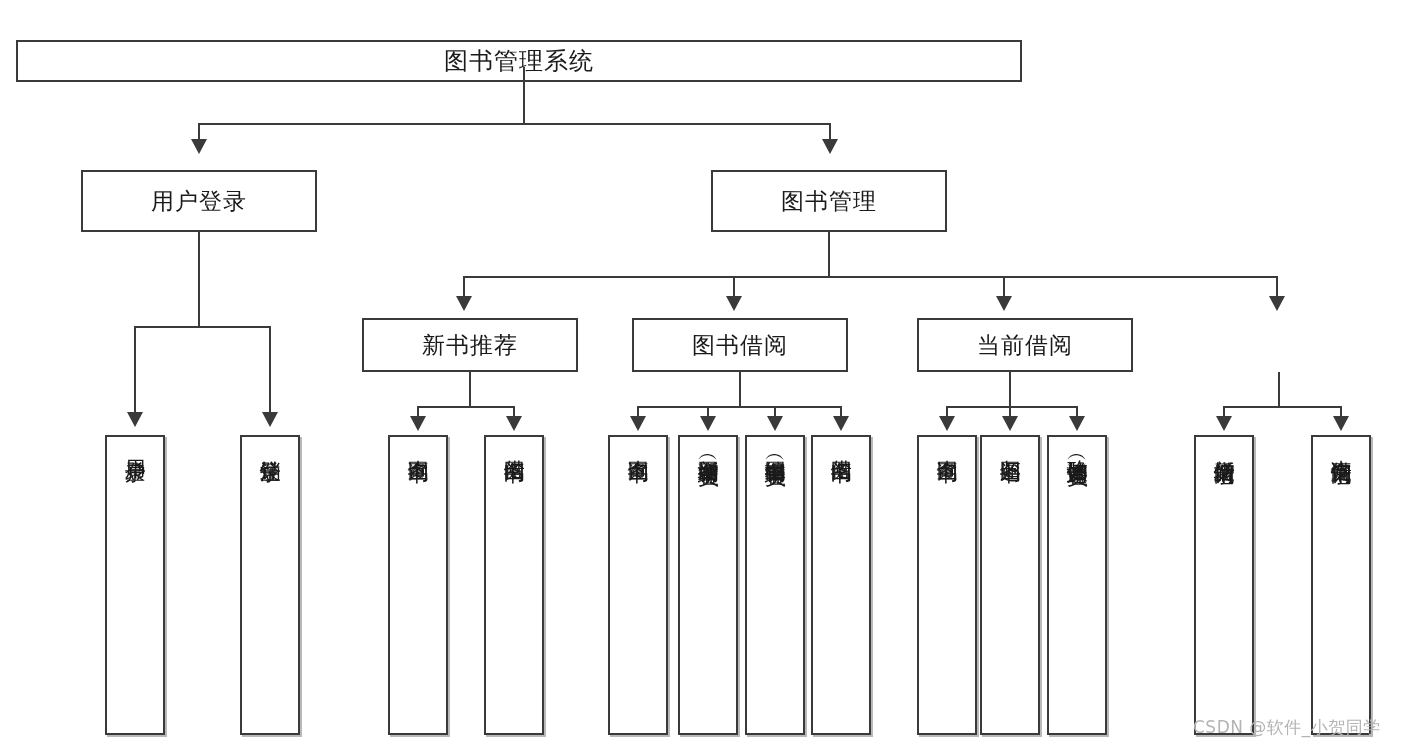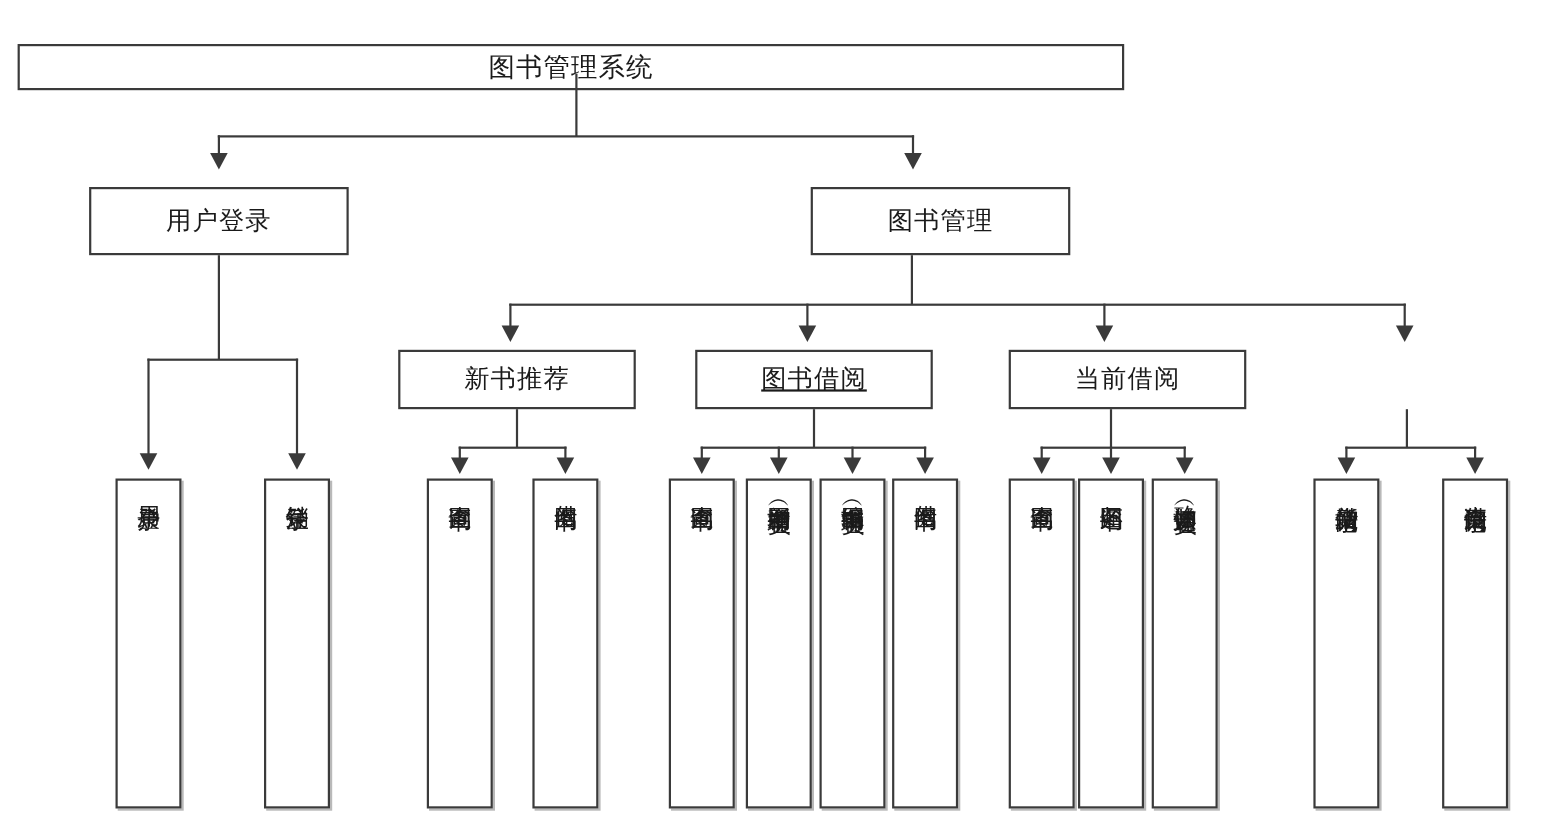--- a/index.html
+++ b/index.html
@@ -96,21 +96,21 @@
   <div class="lineH" style="left:198px; top:123px; width:633px;"></div>
   <div class="lineV" style="left:198px; top:123px; height:18px;"></div>
   <div class="lineV" style="left:829px; top:123px; height:18px;"></div>
   <div class="arrow" style="left:191px; top:139px;"></div>
   <div class="arrow" style="left:822px; top:139px;"></div>
 
   <div class="node horiz" style="left:81px; top:170px; width:236px; height:62px;">
     <span class="node-label">用户登录</span>
   </div>
 
-  <div class="node horiz" style="left:737px; top:170px; width:236px; height:62px;">
+  <div class="node horiz" style="left:711px; top:170px; width:236px; height:62px;">
     <span class="node-label">图书管理</span>
   </div>
 
   <div class="lineV" style="left:198px; top:232px; height:95px;"></div>
   <div class="lineH" style="left:134px; top:326px; width:137px;"></div>
   <div class="lineV" style="left:134px; top:326px; height:88px;"></div>
   <div class="lineV" style="left:269px; top:326px; height:88px;"></div>
   <div class="arrow" style="left:127px; top:412px;"></div>
   <div class="arrow" style="left:262px; top:412px;"></div>
 
@@ -122,21 +122,21 @@
   <div class="lineV" style="left:1276px; top:276px; height:22px;"></div>
   <div class="arrow" style="left:456px; top:296px;"></div>
   <div class="arrow" style="left:726px; top:296px;"></div>
   <div class="arrow" style="left:996px; top:296px;"></div>
   <div class="arrow" style="left:1269px; top:296px;"></div>
 
   <div class="node horiz" style="left:362px; top:318px; width:216px; height:54px;">
     <span class="node-label">新书推荐</span>
   </div>
 
-  <div class="node horiz" style="left:632px; top:318px; width:216px; height:54px;text-decoration:underline;">
+  <div class="node horiz" style="left:632px; top:318px; width:216px; height:54px;">
     <span class="node-label">图书借阅</span>
   </div>
 
   <div class="node horiz" style="left:901px; top:318px; width:216px; height:54px;margin-left:16px;">
     <span class="node-label">当前借阅</span>
   </div>
 
 
   <div class="lineV" style="left:469px; top:372px; height:35px;"></div>
   <div class="lineH" style="left:417px; top:406px; width:98px;"></div>
@@ -209,14 +209,15 @@
     <span class="node-label">确认归还（管理员）</span>
   </div>
 
   <div class="node vert shadowed" style="left:1194px; top:435px; width:60px; height:300px;">
     <span class="node-label">新增借阅记录</span>
   </div>
   <div class="node vert shadowed" style="left:1311px; top:435px; width:60px; height:300px;">
     <span class="node-label">查询借阅记录</span>
   </div>
 
+  <div class="watermark" style="left:1193px; top:716px;">CSDN @软件_小贺同学</div>
 
 </div>
 
 </body></html>

